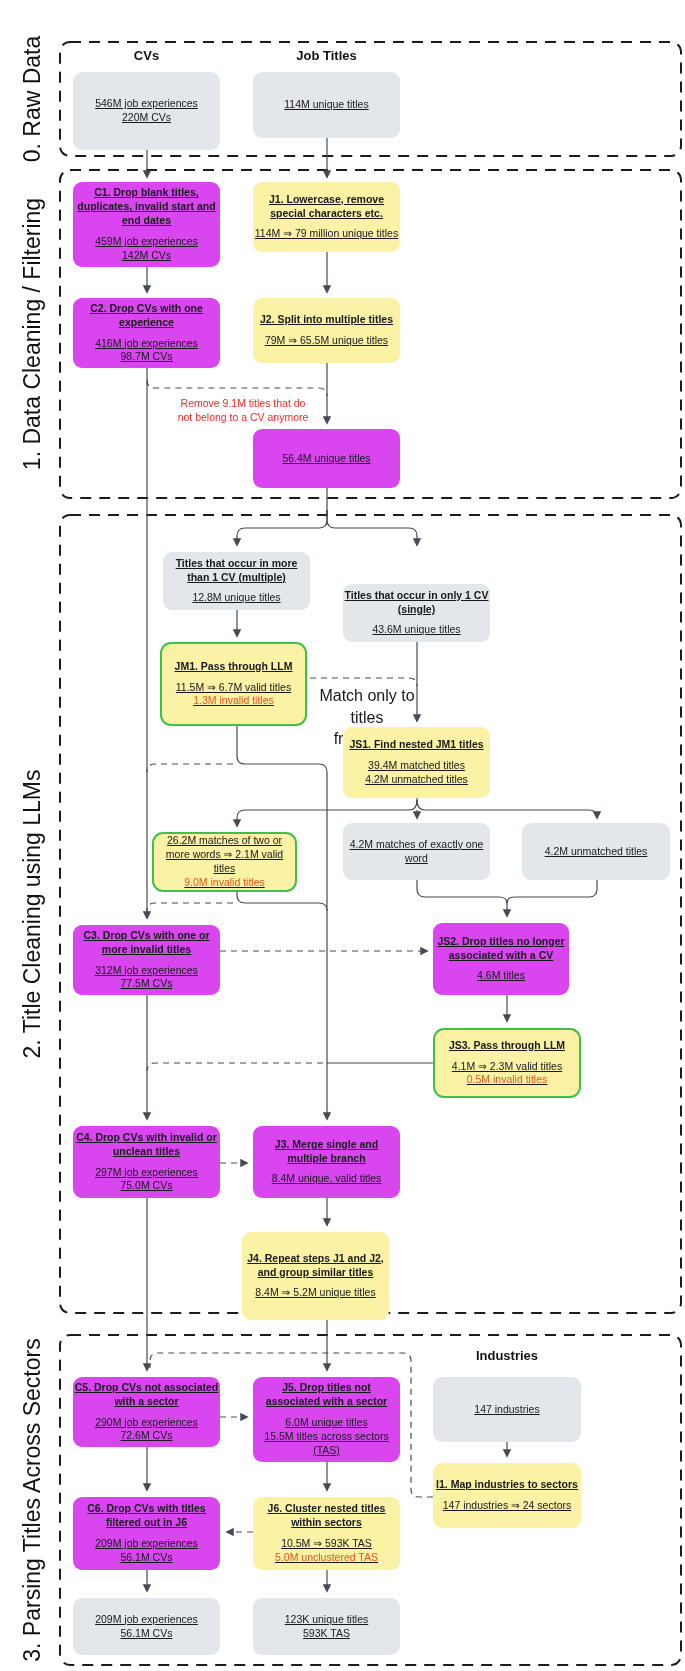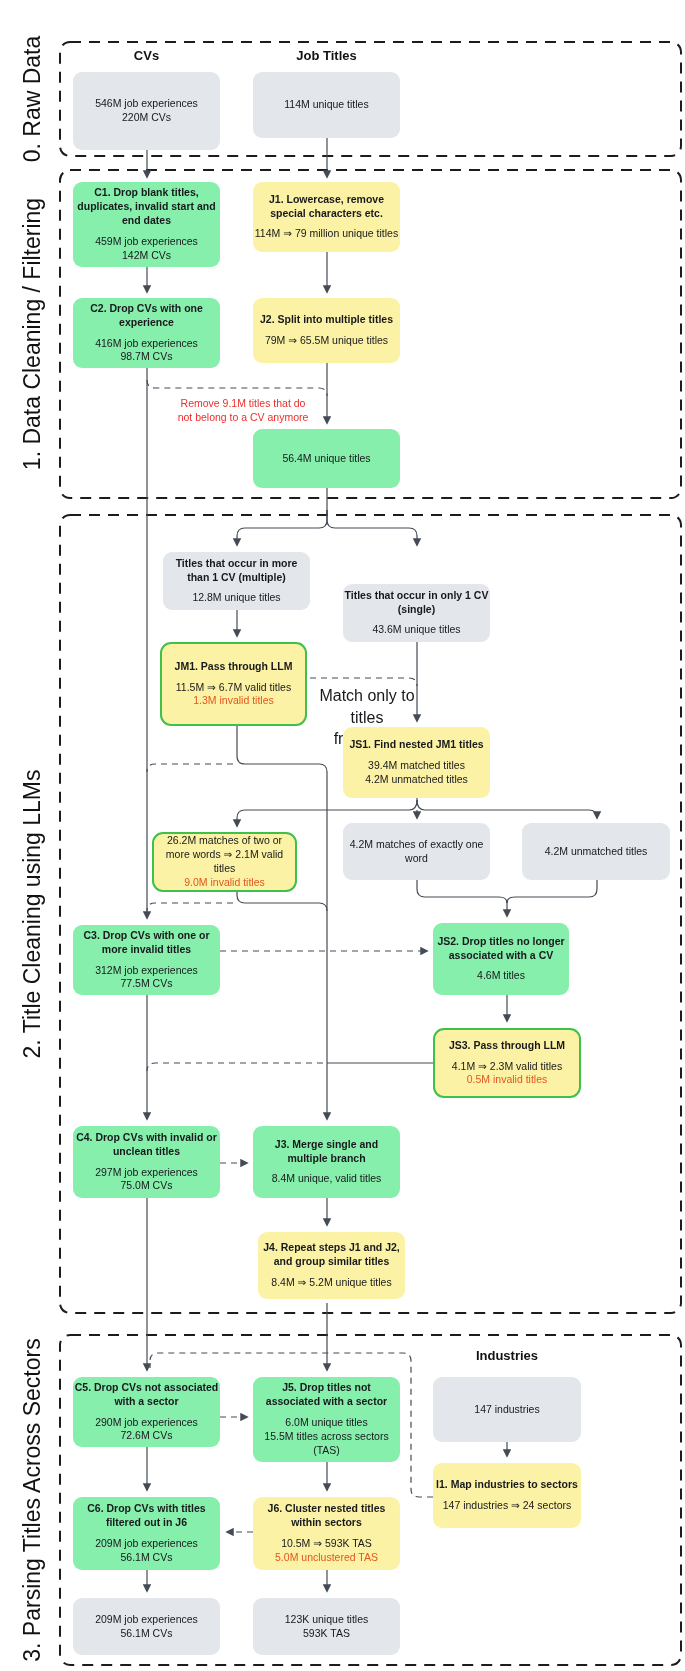--- a/index.html
+++ b/index.html
@@ -1,22 +1,22 @@
 <!DOCTYPE html>
 <html><head>
 <meta charset="utf-8">
 <style>
   html,body{margin:0;padding:0;background:#ffffff;font-family:"Liberation Sans",sans-serif;}
   #canvas{position:relative;width:685px;height:1671px;background:#ffffff;overflow:hidden;}
   #wires{position:absolute;left:0;top:0;width:685px;height:1671px;}
 
   .box{position:absolute;border-radius:9px;display:flex;flex-direction:column;align-items:center;
        justify-content:center;text-align:center;font-size:10.5px;line-height:1.32;color:#17191c;
-       padding:4px 1px;box-sizing:border-box;}
-  .pink{background:#86efac;text-align:center;}
+       padding:4px 1px;box-sizing:border-box;text-decoration:underline;}
+  .pink{background:#d946ef;text-align:center;}
   .yellow{background:#fcf2a5;}
   .gray{background:#e3e6ea;}
   .greenb{border:2.5px solid #3fc04a;border-radius:11px;}
   .box .title{font-weight:bold;white-space:pre-line;}
   .box .body{white-space:pre-line;margin-top:7px;}
   .box .body:first-child{margin-top:0;}
   .box .warn{white-space:pre-line;color:#e2571f;}
 
   .colhead{position:absolute;font-weight:bold;font-size:13px;text-align:center;color:#101214;}
   .seclabel{position:absolute;left:32px;font-size:23px;color:#101214;white-space:nowrap;
@@ -180,21 +180,21 @@
   </div>
   <div class="box pink" style="left:73px;top:1126px;width:147px;height:72px">
     <span class="title">C4. Drop CVs with invalid or unclean titles</span>
     <span class="body">297M job experiences
 75.0M CVs</span>
   </div>
   <div class="box pink" style="left:253px;top:1126px;width:147px;height:72px">
     <span class="title">J3. Merge single and multiple branch</span>
     <span class="body">8.4M unique, valid titles</span>
   </div>
-  <div class="box yellow" style="left:258px;top:1232px;width:147px;height:67px">
+  <div class="box yellow" style="left:242px;top:1232px;width:147px;height:88px">
     <span class="title">J4. Repeat steps J1 and J2, and group similar titles</span>
     <span class="body">8.4M ⇒ 5.2M unique titles</span>
   </div>
 
   <div class="box pink" style="left:73px;top:1377px;width:147px;height:70px">
     <span class="title">C5. Drop CVs not associated with a sector</span>
     <span class="body">290M job experiences
 72.6M CVs</span>
   </div>
   <div class="box pink" style="left:253px;top:1377px;width:147px;height:85px">

